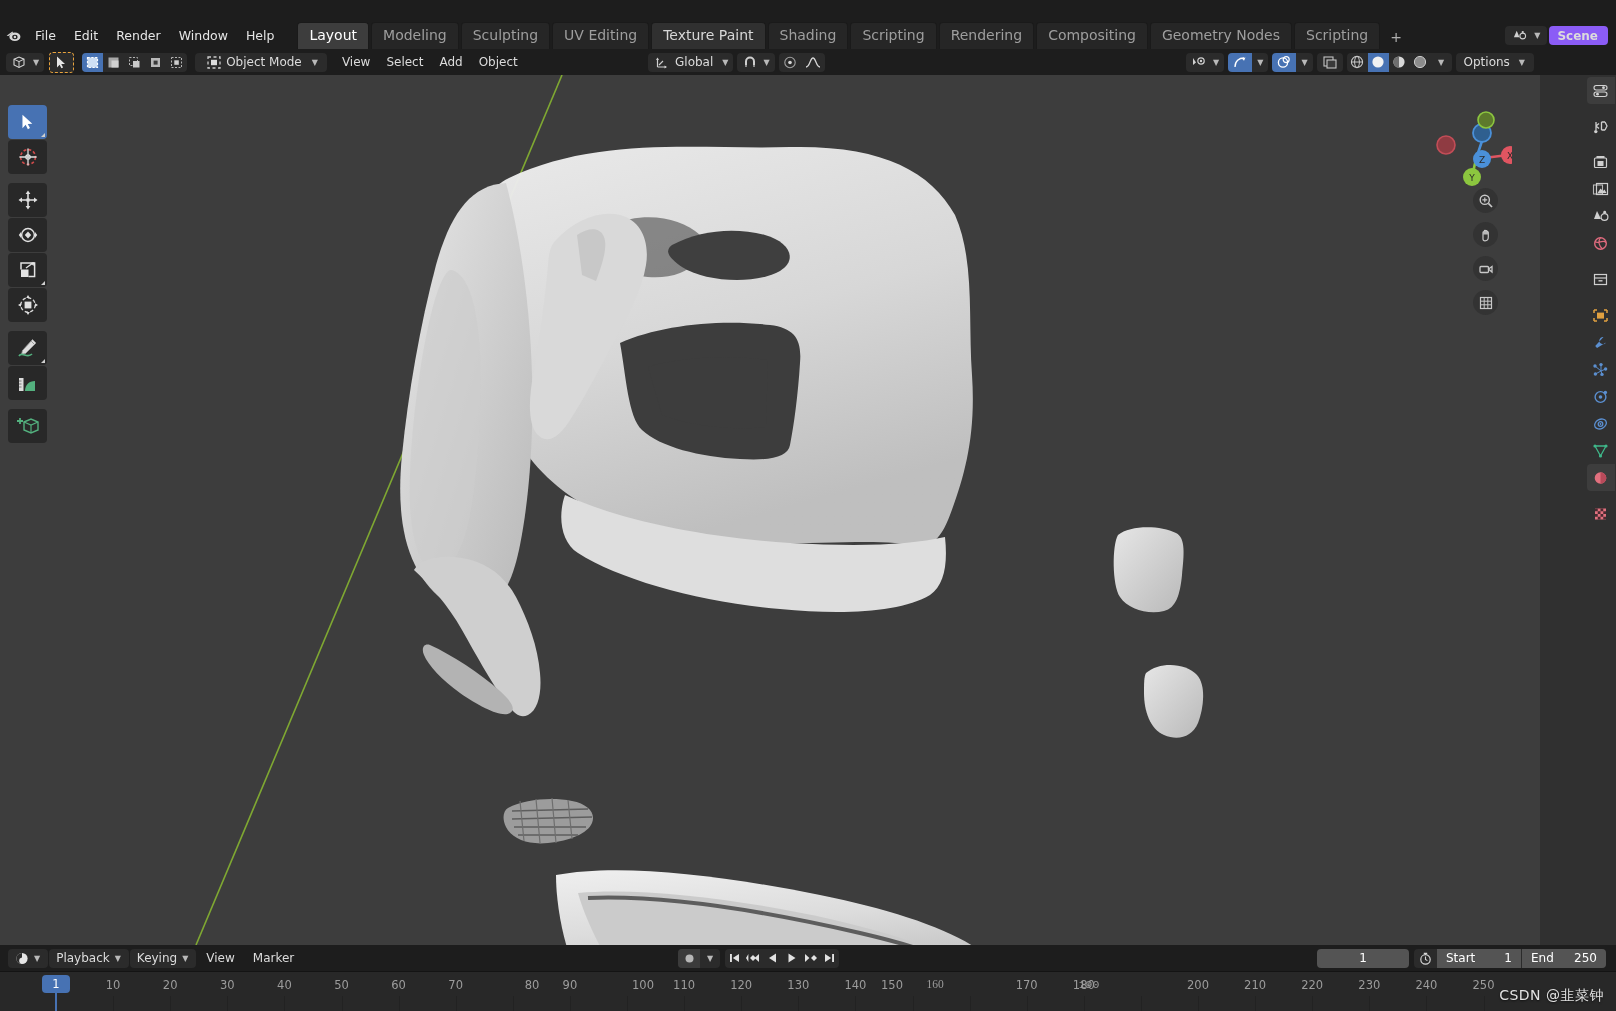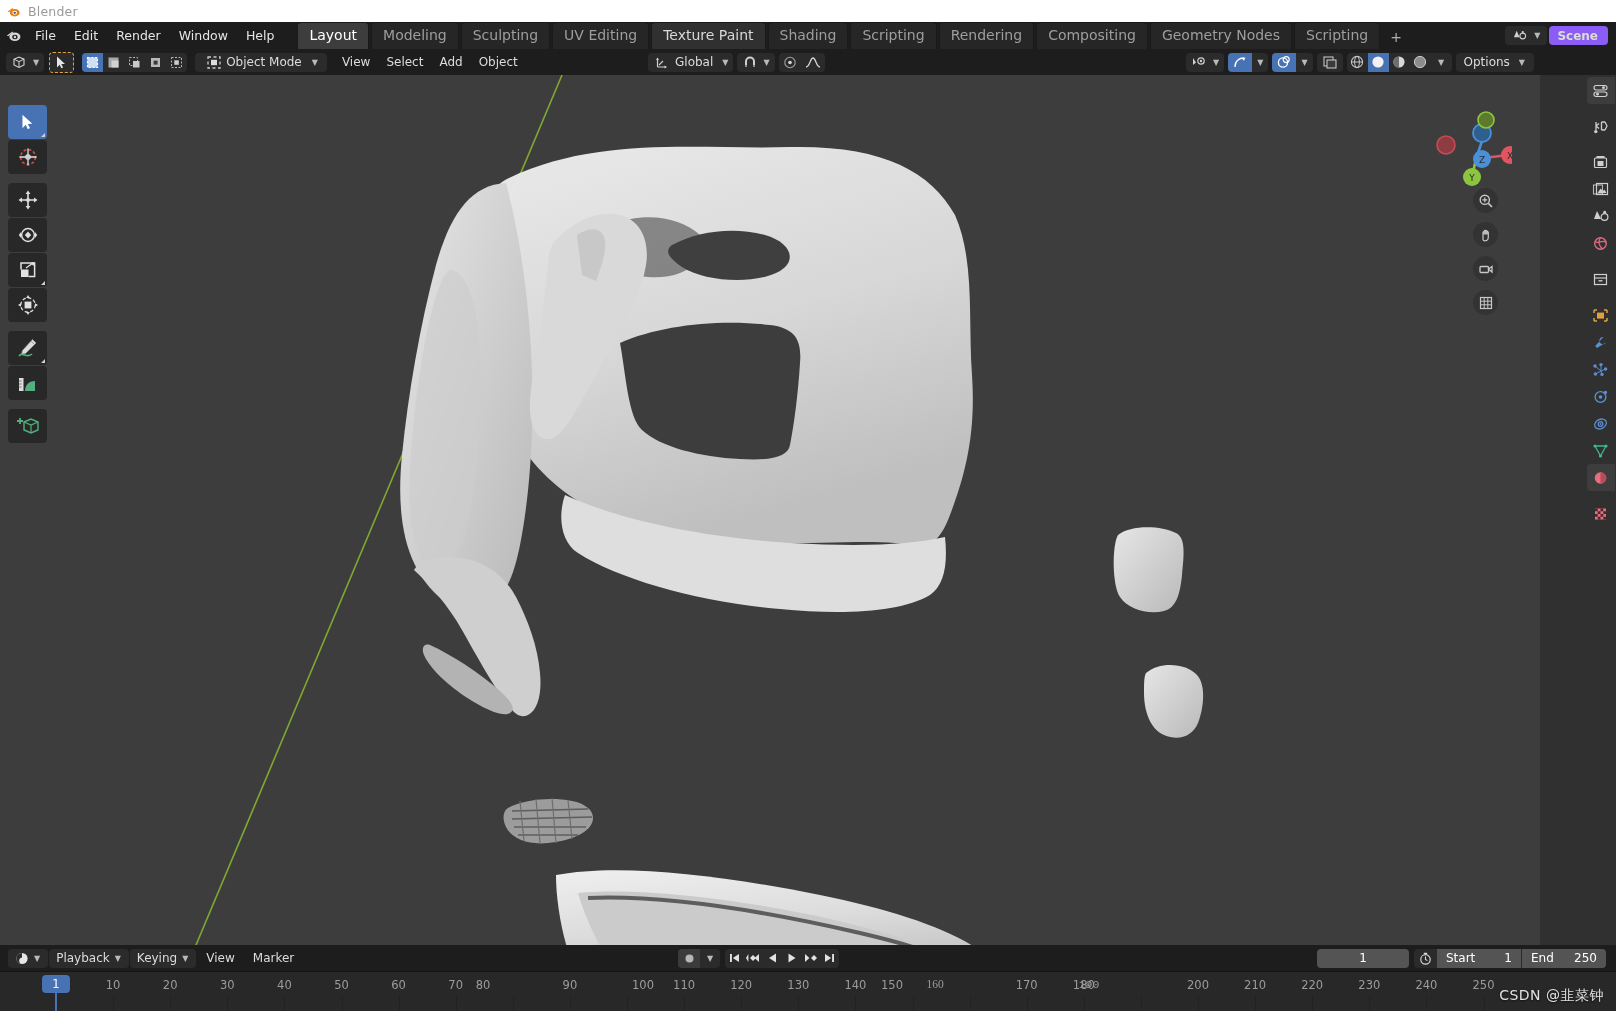--- a/index.html
+++ b/index.html
@@ -160,31 +160,20 @@
     position:absolute; right: 12px; bottom: 6px; font-size: 14px; color: #e2e2e2;
     font-family: "DejaVu Sans", sans-serif; letter-spacing: .5px; text-shadow: 0 1px 2px rgba(0,0,0,.6);
   }
   svg { display: block; }
 </style>
 </head>
 <body>
 
 <div class="app">
 
-  <div class="titlebar">
-    <span class="blender-logo">
-      <svg width="15" height="15" viewBox="0 0 16 16">
-        <path d="M1.5 8.3 L7 4.2 L7.6 5.2 L3.2 8.4 Z" fill="#e87d0d"></path>
-        <ellipse cx="9.3" cy="9.2" rx="5.2" ry="4.0" fill="#e87d0d"></ellipse>
-        <ellipse cx="9.3" cy="9.4" rx="2.5" ry="2.1" fill="#ffffff"></ellipse>
-        <ellipse cx="9.3" cy="9.4" rx="1.3" ry="1.2" fill="#265787"></ellipse>
-      </svg>
-    </span>
-    <span class="tb-label">Blender</span>
-  </div>
 
   <div class="topbar">
     <div class="tb-logo">
       <svg width="17" height="17" viewBox="0 0 16 16">
         <path d="M1.5 8.3 L7 4.2 L7.6 5.2 L3.2 8.4 Z" fill="#d6d6d6"></path>
         <ellipse cx="9.3" cy="9.2" rx="5.2" ry="4.0" fill="#d6d6d6"></ellipse>
         <ellipse cx="9.3" cy="9.4" rx="2.5" ry="2.1" fill="#1d1d1d"></ellipse>
         <circle cx="9.3" cy="9.4" r="1.2" fill="#d6d6d6"></circle>
       </svg>
     </div>
@@ -820,21 +809,21 @@
         <div class="tick" style="left: 227.3px;">30</div>
         <div class="gridline" style="left: 284.4px;"></div>
         <div class="tick" style="left: 284.4px;">40</div>
         <div class="gridline" style="left: 341.5px;"></div>
         <div class="tick" style="left: 341.5px;">50</div>
         <div class="gridline" style="left: 398.6px;"></div>
         <div class="tick" style="left: 398.6px;">60</div>
         <div class="gridline" style="left: 455.7px;"></div>
         <div class="tick" style="left: 455.7px;">70</div>
         <div class="gridline" style="left: 512.8px;"></div>
-        <div class="tick" style="left: 483px;">80</div>
+        <div class="tick" style="left: 532px;">80</div>
         <div class="gridline" style="left: 569.9px;"></div>
         <div class="tick" style="left: 569.9px;">90</div>
         <div class="gridline" style="left: 627px;"></div>
         <div class="tick" style="left: 643px;">100</div>
         <div class="gridline" style="left: 684.1px;"></div>
         <div class="tick" style="left: 684.1px;">110</div>
         <div class="gridline" style="left: 741.2px;"></div>
         <div class="tick" style="left: 741.2px;">120</div>
         <div class="gridline" style="left: 798.3px;"></div>
         <div class="tick" style="left: 798.3px;">130</div>

